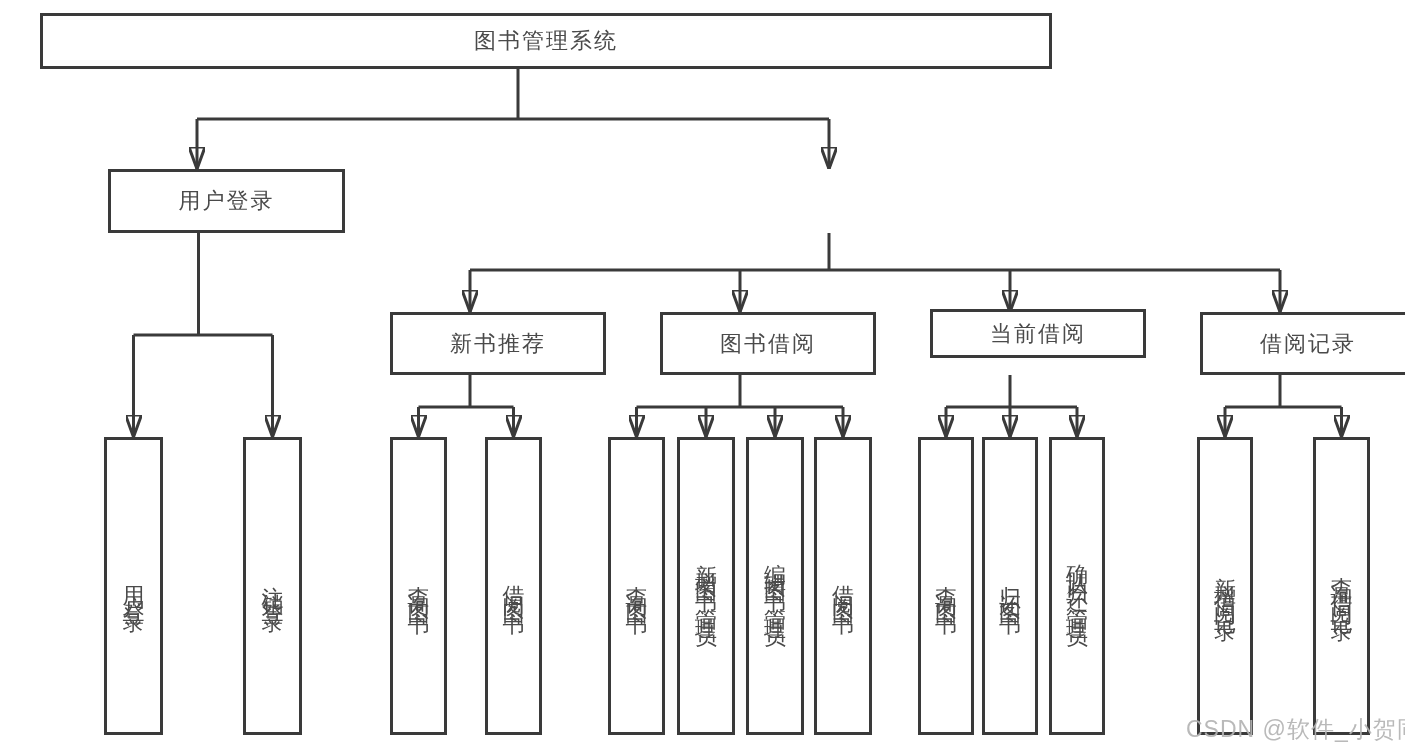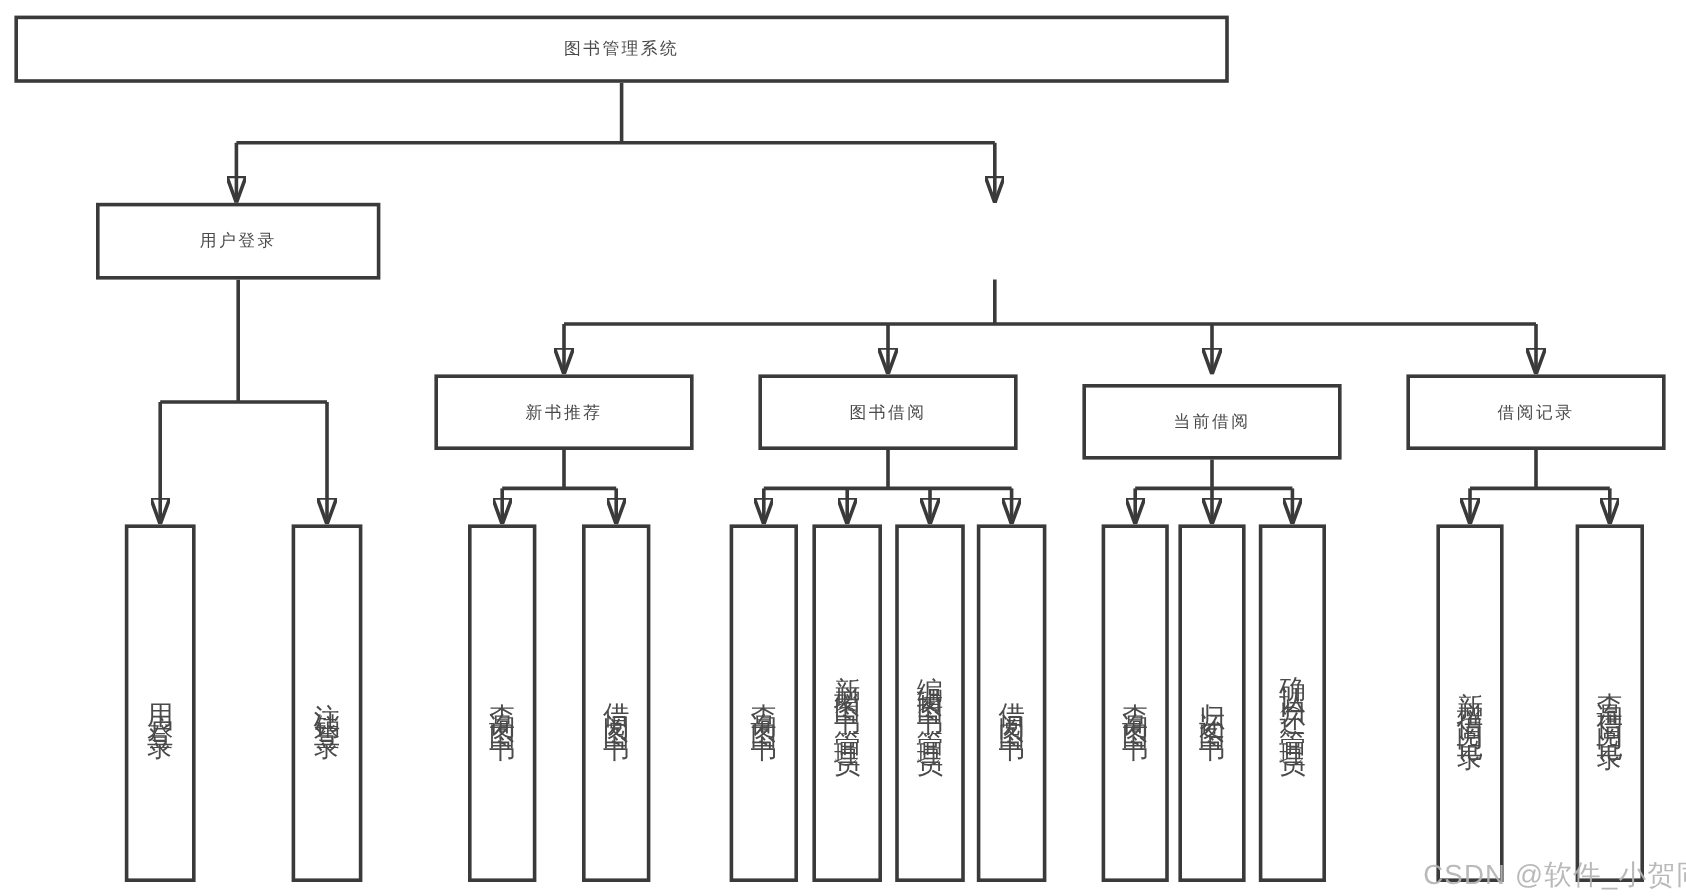--- a/index.html
+++ b/index.html
@@ -25,23 +25,24 @@
     box-sizing:border-box;
     border:3px solid var(--line);
     background:#ffffff;
     display:flex;
     align-items:center;
     justify-content:center;
     color:var(--text);
     z-index:2;
   }
   .hbox{
-    font-size:14px;
+    font-size:22px;
     letter-spacing:2px;
     white-space:nowrap;
+    margin-left:28px;
   }
   .vbox{
     writing-mode:vertical-rl;
     text-orientation:mixed;
     font-size:22px;
     letter-spacing:9px;
     line-height:1;
     white-space:nowrap;
   }
   .watermark{
@@ -101,21 +102,21 @@
     <path d="M1225,407 V437" marker-end="url(#arrow)"></path>
     <path d="M1341.5,407 V437" marker-end="url(#arrow)"></path>
   </svg>
 
   <div class="box hbox" style="left:12px;top:13px;width:1012px;height:56px">图书管理系统</div>
 
   <div class="box hbox" style="left:80px;top:169px;width:237px;height:64px">用户登录</div>
 
   <div class="box hbox" style="left:632px;top:312px;width:216px;height:63px">图书借阅</div>
   <div class="box hbox" style="left:362px;top:312px;width:216px;height:63px">新书推荐</div>
-  <div class="box hbox" style="left:902px;top:320px;width:216px;height:63px">当前借阅</div>
+  <div class="box hbox" style="left:902px;top:309px;width:216px;height:49px">当前借阅</div>
   <div class="box hbox" style="left:1172px;top:312px;width:216px;height:63px">借阅记录</div>
 
   <div class="box vbox" style="left:104px;top:437px;width:59px;height:298px">用户登录</div>
   <div class="box vbox" style="left:243px;top:437px;width:59px;height:298px">注销登录</div>
 
   <div class="box vbox" style="left:390px;top:437px;width:57px;height:298px">查询图书</div>
   <div class="box vbox" style="left:485px;top:437px;width:57px;height:298px">借阅图书</div>
 
   <div class="box vbox" style="left:608px;top:437px;width:57px;height:298px">查询图书</div>
   <div class="box vbox" style="left:677px;top:437px;width:58px;height:298px">新增图书（管理员）</div>

